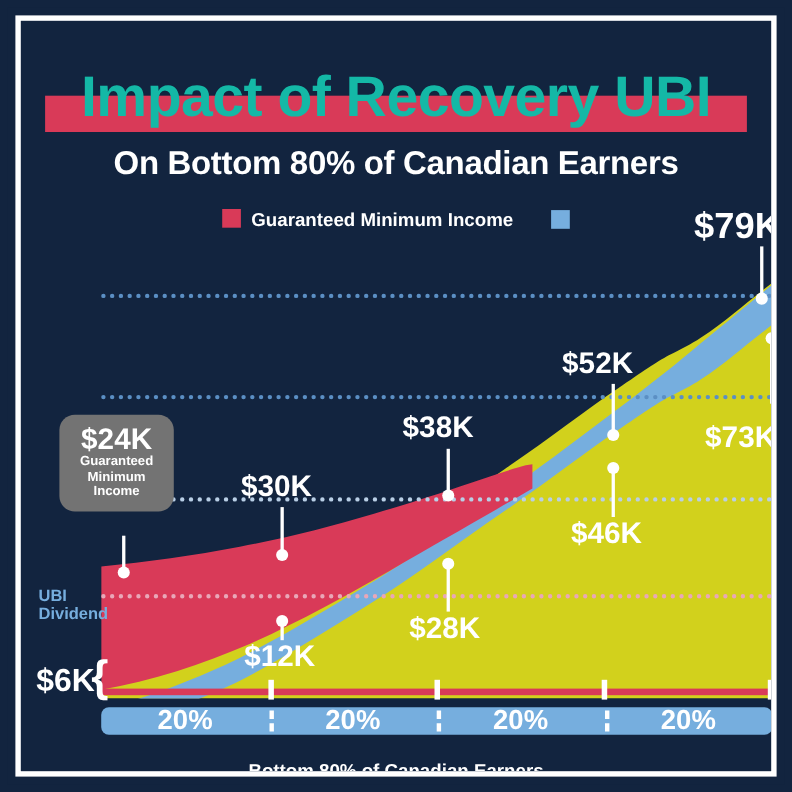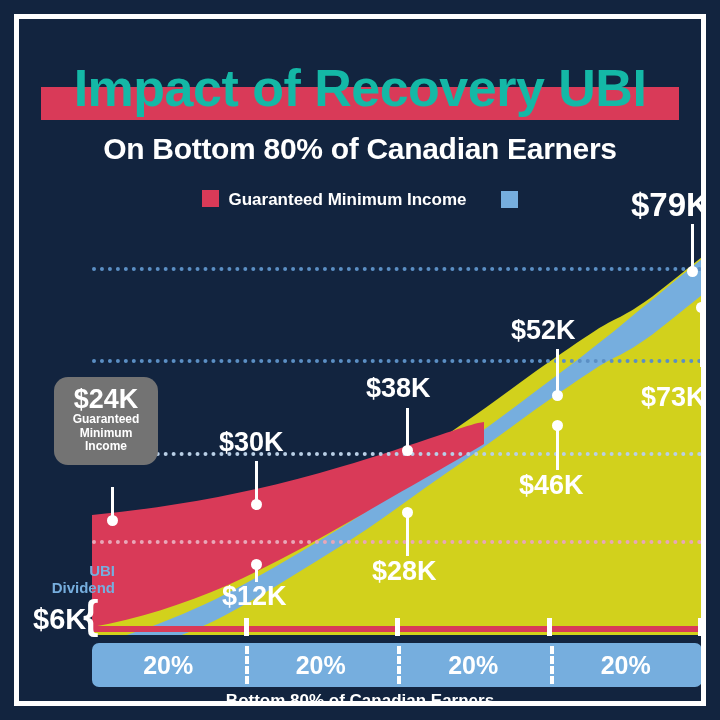--- a/index.html
+++ b/index.html
@@ -83,28 +83,28 @@
     position:absolute;left:35px;top:358px;width:104px;
     background:#737373;border-radius:14px;
     padding:8px 6px 11px 6px;text-align:center;box-sizing:border-box;
   }
   #badge .big{display:block;color:#fff;font-size:27px;font-weight:bold;line-height:1.05;}
   #badge .sm{display:block;color:#fff;font-size:12px;font-weight:bold;line-height:1.12;}
   #badge-stem{position:absolute;left:92px;top:468px;width:3px;height:32px;background:#fff;}
   #badge-dot{position:absolute;left:88px;top:496px;width:11px;height:11px;border-radius:50%;background:#fff;}
 
   
-  #ubi-label{position:absolute;left:16px;top:544px;width:80px;text-align:right;}
+  #ubi-label{position:absolute;left:16px;top:515px;width:80px;text-align:left;}
   #ubi-label .l1,#ubi-label .l2{display:block;color:#76aede;font-size:15px;font-weight:bold;line-height:1.12;}
   #ubi-k{position:absolute;left:14px;top:584px;color:#ffffff;font-size:29px;font-weight:bold;}
   #ubi-brace{position:absolute;left:64px;top:576px;color:#ffffff;font-size:40px;font-weight:bold;line-height:1;}
 
   
   #xbar{
-    position:absolute;left:73px;top:624px;width:610px;height:44px;
+    position:absolute;left:73px;top:624px;width:610px;height:25px;
     background:#76aede;border-radius:7px;display:flex;
   }
   .xseg{
     flex:1;display:flex;align-items:center;justify-content:center;
     color:#ffffff;font-size:25px;font-weight:bold;position:relative;
   }
   .xdiv{position:absolute;left:0;top:3px;bottom:3px;width:0;border-left:4px dashed #ffffff;}
   #xcaption{
     position:absolute;left:0;right:0;top:672px;text-align:center;
     color:#ffffff;font-size:17px;font-weight:bold;

